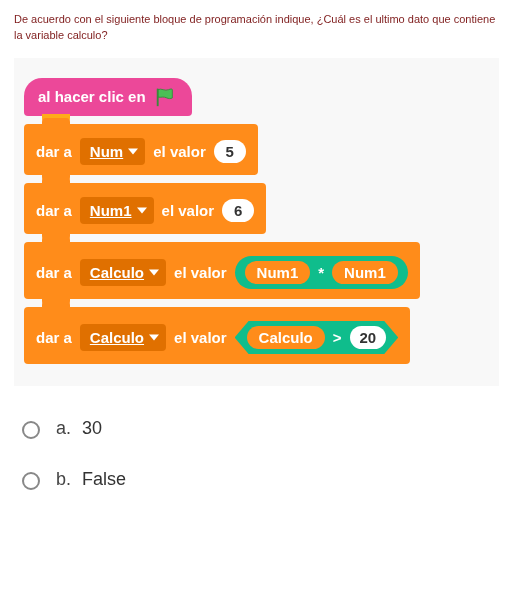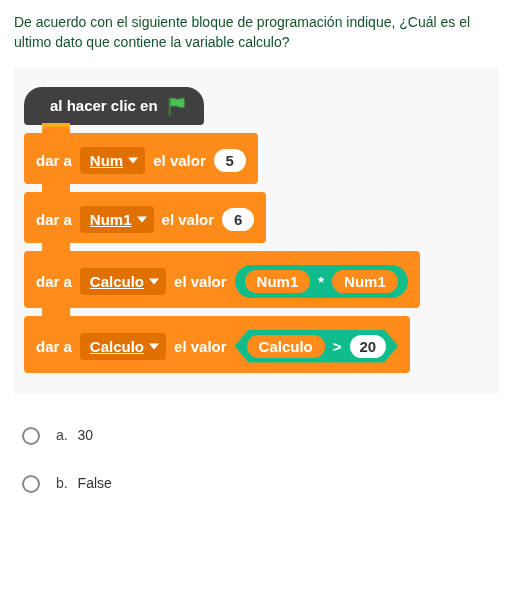--- a/index.html
+++ b/index.html
@@ -6,43 +6,43 @@
   body {
     margin: 0;
     padding: 12px 14px;
     font-family: -apple-system, BlinkMacSystemFont, "Segoe UI", Arial, sans-serif;
     font-size: 14px;
     color: #333;
     width: 513px;
     background: #fff;
   }
   .question {
-    font-size: 14px;
+    font-size: 11px;
     line-height: 1.45;
     margin-bottom: 14px;
-    color: #14532d;
+    color: #7f1d1d;
   }
   .stage {
     background: #f8f8f8;
     padding: 20px 10px 14px 10px;
     margin-bottom: 22px;
   }
   .script {
     position: relative;
     font-family: Arial, sans-serif;
     font-weight: bold;
     color: #fff;
     font-size: 15px;
   }
   .hat {
     display: inline-flex;
     align-items: center;
-    background: #404040;
+    background: #ec4899;
     border-radius: 18px 18px 4px 4px;
-    padding: 8px 16px 8px 26px;
+    padding: 8px 16px 8px 14px;
     position: relative;
     margin-bottom: 8px;
   }
   .hat::after {
     content: "";
     position: absolute;
     left: 18px;
     bottom: -6px;
     width: 28px;
     height: 8px;
@@ -152,25 +152,25 @@
     border-radius: 999px;
     padding: 3px 12px;
     color:#fff;
   }
   .bool .op { color:#fff; font-weight:bold; padding: 0 2px;}
   .bool .oval { min-width:28px; }
 
   .answers { padding: 0 4px; }
   .answer {
     display: flex;
-    align-items: flex-start;
+    align-items: flex-end;
     gap: 16px;
     padding: 10px 4px;
     cursor: pointer;
-    font-size: 14px;
+    font-size: 18px;
     margin-bottom: 10px;
   }
   .radio {
     width: 18px; height: 18px;
     border: 2px solid #888;
     border-radius: 50%;
     flex-shrink: 0;
   }
   .letter { color:#444; margin-right: 6px; }
 </style>

